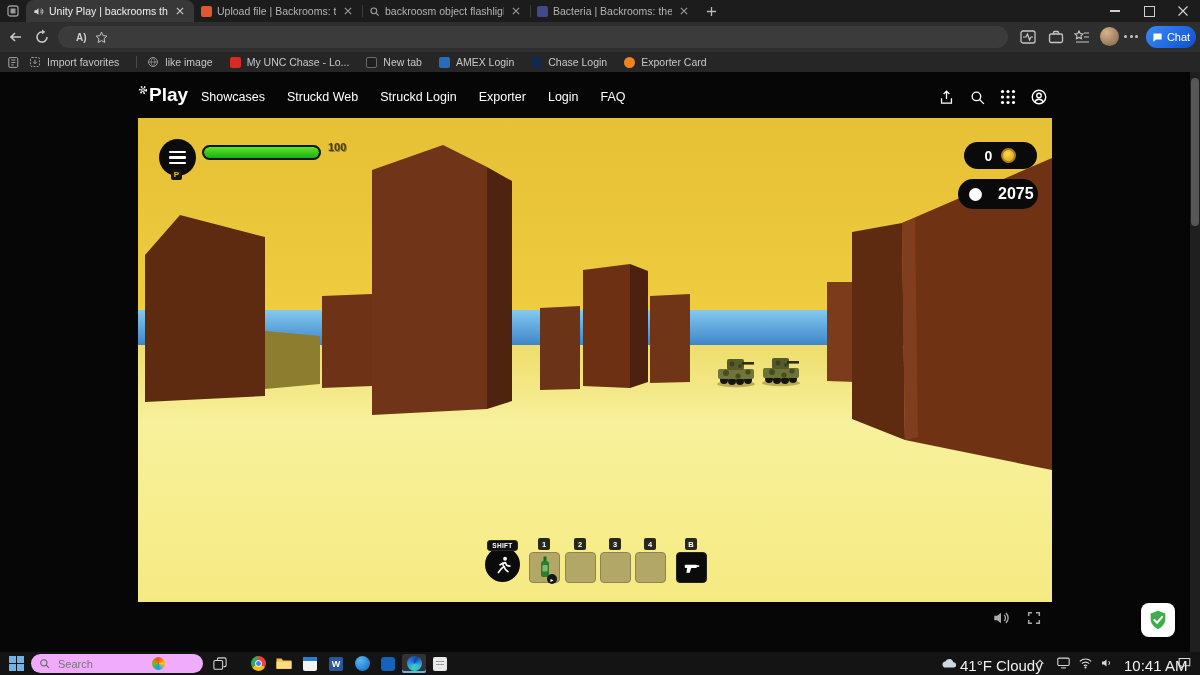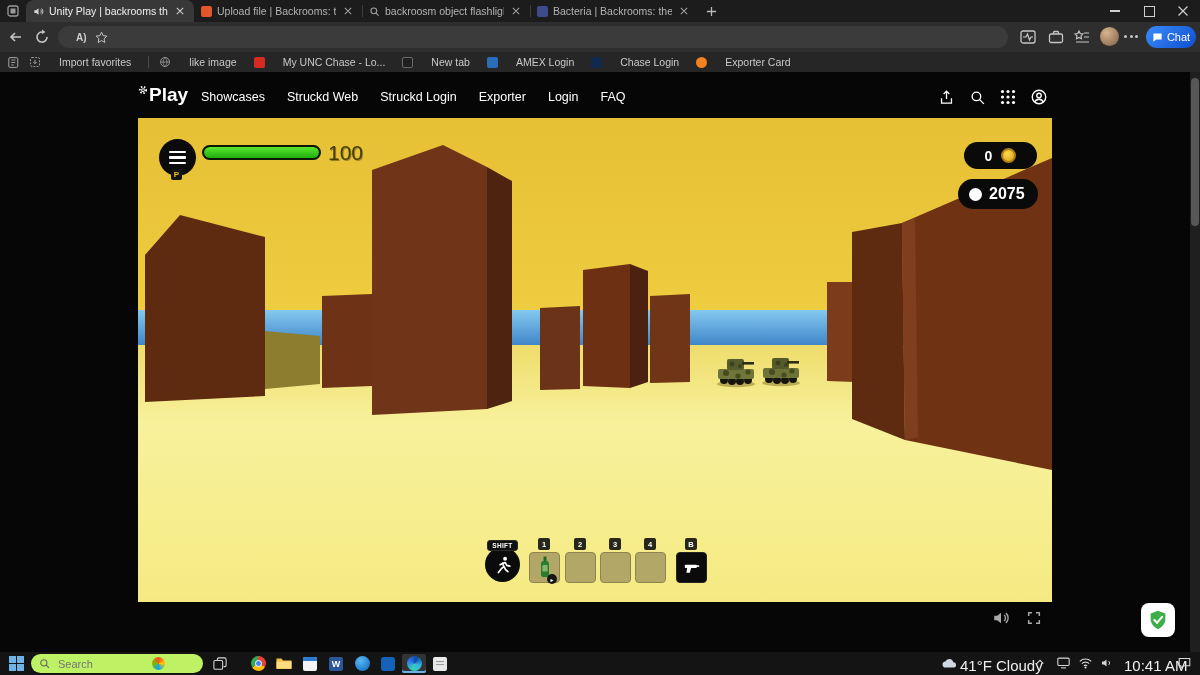--- a/index.html
+++ b/index.html
@@ -22,66 +22,66 @@
   
   .toolbar{position:absolute;top:22px;left:0;width:1200px;height:30px;background:#2e2e2e}
   .urlbar{position:absolute;left:58px;top:4px;width:950px;height:22px;background:#3b3b3b;border-radius:11px;display:flex;align-items:center;padding:0 10px;box-sizing:border-box}
   .url-text{font-size:11.5px;color:#ececec;white-space:nowrap;overflow:hidden;flex:1}
   .read-aloud{font-size:10px;color:#cfcfcf;margin:0 8px;font-weight:bold}
   .avatar{position:absolute;left:1100px;top:5px;width:19px;height:19px;border-radius:50%;background:radial-gradient(circle at 35% 30%,#d8b48e,#7d5f45)}
   .chat-btn{position:absolute;left:1146px;top:4px;width:50px;height:22px;border-radius:11px;background:linear-gradient(135deg,#3a8bf8,#0f4fd0);display:flex;align-items:center;justify-content:center;gap:4px;color:#fff;font-size:11px}
 
   
   .favbar{position:absolute;top:52px;left:0;width:1200px;height:20px;background:#262626;display:flex;align-items:center;font-size:10.5px;color:#c8c8c8}
-  .fav-item{display:flex;align-items:center;gap:18px;margin-right:17px;white-space:nowrap}
+  .fav-item{display:flex;align-items:center;gap:6px;margin-right:17px;white-space:nowrap}
   .fav-dot{width:11px;height:11px;border-radius:2px;flex:0 0 auto}
   .fav-sep{width:1px;height:12px;background:#4a4a4a;margin:0 10px 0 0}
 
   
   .page{position:absolute;top:72px;left:0;width:1200px;height:580px;background:#060606}
   .logo{position:absolute;left:138px;top:12px;color:#fff;font-size:19px;font-weight:bold;display:flex;align-items:flex-start;gap:1px}
   .site-nav{position:absolute;left:201px;top:18px;display:flex;gap:22px;font-size:12.5px;color:#fff}
   .site-nav span{cursor:default}
   .site-icons{position:absolute;left:938px;top:16px;display:flex;gap:14px;align-items:center}
 
   .canvas{position:absolute;left:138px;top:46px;width:914px;height:484px;overflow:hidden;background:#eec93e}
   .scene{position:absolute;left:0;top:0}
 
   
   .hud-menu{position:absolute;left:21px;top:21px;width:37px;height:37px;border-radius:50%;background:#0b0b0b;display:flex;flex-direction:column;justify-content:center;align-items:center;gap:3px}
   .hud-menu i{display:block;width:17px;height:2.4px;background:#fff;border-radius:1px}
   .player-badge{position:absolute;left:33px;top:51px;width:11px;height:11px;background:#141414;border-radius:2px;color:#f2c01d;font-size:8px;font-weight:bold;display:flex;align-items:center;justify-content:center}
   .health-track{position:absolute;left:64px;top:27px;width:119px;height:15px;border-radius:8px;background:#15240a;border:2px solid #0d1700;box-sizing:border-box;overflow:hidden}
   .health-fill{height:100%;width:100%;border-radius:6px;background:linear-gradient(180deg,#5ae62c,#1fae10)}
-  .health-label{position:absolute;left:190px;top:23px;font-size:21px;font-weight:normal;color:#453f00;text-shadow:1px 1px 0 rgba(0,0,0,.35)}
+  .health-label{position:absolute;left:190px;top:23px;font-size:11px;font-weight:bold;color:#453f00;text-shadow:1px 1px 0 rgba(0,0,0,.35)}
   .coin-pill{position:absolute;left:826px;top:24px;width:73px;height:27px;border-radius:14px;background:#0a0a0a;display:flex;align-items:center;justify-content:center;gap:9px}
   .coin-count{color:#fff;font-size:14px;font-weight:bold}
   .coin{width:15px;height:15px;border-radius:50%;background:radial-gradient(circle at 40% 35%,#ffd94d,#d79b18);border:2px solid #b07f12;box-sizing:border-box}
-  .score-pill{position:absolute;left:820px;top:61px;width:80px;height:30px;border-radius:15px;background:#0a0a0a;display:flex;align-items:center;gap:7px;padding-left:11px;box-sizing:border-box}
+  .score-pill{position:absolute;left:820px;top:61px;width:80px;height:30px;border-radius:15px;background:#0a0a0a;display:flex;align-items:center;gap:16px;padding-left:11px;box-sizing:border-box}
   .score-dot{width:13px;height:13px;border-radius:50%;background:#fff}
   .score-num{color:#fff;font-size:16px;font-weight:bold}
 
   .shift-circle{position:absolute;left:347px;top:429px;width:35px;height:35px;border-radius:50%;background:#0b0b0b;display:flex;align-items:center;justify-content:center}
   .shift-label{position:absolute;left:349px;top:422px;width:31px;height:11px;background:#101010;border:1px solid #2c2c2c;border-radius:3px;color:#fff;font-size:6.5px;font-weight:bold;display:flex;align-items:center;justify-content:center;letter-spacing:.3px;box-sizing:border-box}
 
   .slot{position:absolute;top:434px;width:31px;height:31px;border-radius:4px;background:#b3a768;border:1px solid #8f8450;box-sizing:border-box;display:flex;align-items:center;justify-content:center}
   .slot.dark{background:#0b0b0b;border-color:#242424}
   .slot-key{position:absolute;top:420px;width:12px;height:12px;background:#27271a;border-radius:2px;color:#fff;font-size:7.5px;font-weight:bold;display:flex;align-items:center;justify-content:center;z-index:3}
   .slot-sub{position:absolute;left:409px;top:456px;width:10px;height:10px;border-radius:50%;background:#151515;color:#fff;font-size:6px;display:flex;align-items:center;justify-content:center;z-index:3}
 
   .page-scrollbar{position:absolute;right:0;top:0;width:10px;height:580px;background:#1f1f1f}
   .page-scroll-thumb{position:absolute;left:1px;top:6px;width:8px;height:148px;border-radius:4px;background:#575757}
 
   .shield-badge{position:absolute;left:1141px;top:531px;width:34px;height:34px;border-radius:8px;background:#fff;display:flex;align-items:center;justify-content:center;box-shadow:0 1px 3px rgba(0,0,0,.6)}
 
   
   .taskbar{position:absolute;top:652px;left:0;width:1200px;height:23px;background:#141414}
   .start{position:absolute;left:9px;top:4px;width:15px;height:15px;display:grid;grid-template-columns:7px 7px;gap:1px}
   .start i{background:#6fb3e8;width:7px;height:7px;display:block}
-  .tb-search{position:absolute;left:31px;top:2px;width:172px;height:19px;background:#bef264;border-radius:10px;display:flex;align-items:center;gap:6px;padding:0 8px;box-sizing:border-box}
+  .tb-search{position:absolute;left:31px;top:2px;width:172px;height:19px;background:#f0abfc;border-radius:10px;display:flex;align-items:center;gap:6px;padding:0 8px;box-sizing:border-box}
   .tb-search input{border:0;outline:0;background:transparent;font-size:11px;color:#444;width:86px;font-family:inherit}
   .copilot{width:13px;height:13px;border-radius:50%;background:conic-gradient(#f35325,#ffc300,#05a6f0,#7fba00,#f35325)}
   .app{position:absolute;top:2px;width:24px;height:19px;display:flex;align-items:center;justify-content:center;border-radius:2px}
   .app.active{background:#333;box-shadow:inset 0 -2px 0 #6cb2e8}
   .disc{width:15px;height:15px;border-radius:50%}
   .sq{width:14px;height:14px;border-radius:2px}
   .tray-text{position:absolute;font-size:15px;color:#efefef;top:5px}
   .tray-ico{position:absolute;top:5px}
 </style>
 </head>

